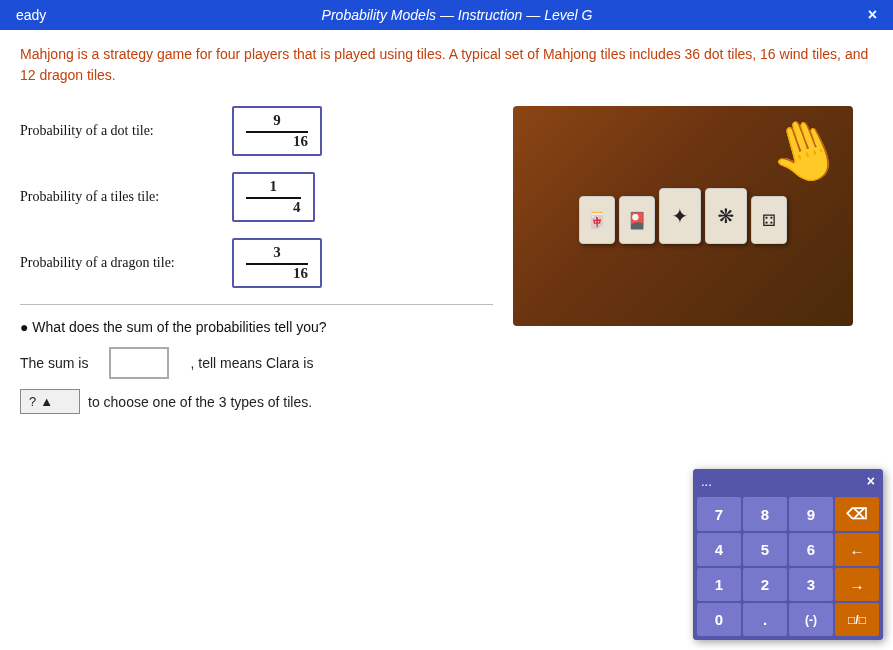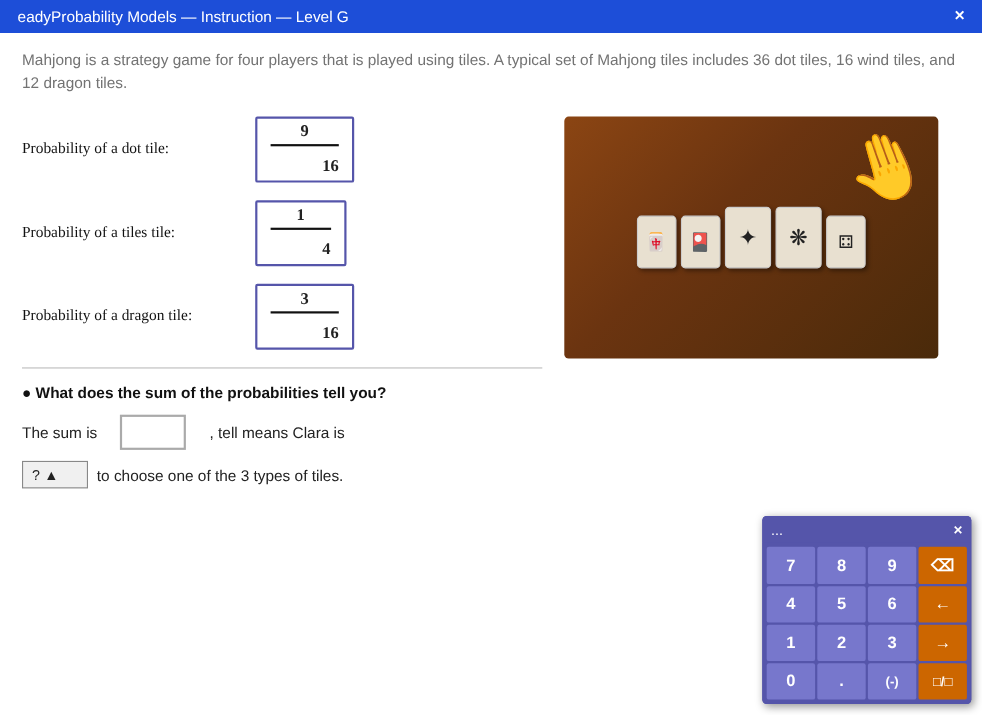--- a/index.html
+++ b/index.html
@@ -17,40 +17,41 @@
       background: #1d4ed8;
       color: white;
       display: flex;
       justify-content: space-between;
       align-items: center;
       padding: 6px 16px;
       font-size: 14px;
     }
     .header-title {
       flex: 1;
-      text-align: left;
+      text-align: center;
+      font-style: italic;
     }
     .header-close {
       cursor: pointer;
       font-weight: bold;
       font-size: 16px;
     }
 
     
     .content {
       padding: 14px 20px;
       font-size: 14px;
       color: #222;
     }
 
     .intro-text {
       font-size: 14px;
       line-height: 1.5;
       margin-bottom: 20px;
-      color: #737373;
+      color: #c2410c;
     }
 
     .main-area {
       display: flex;
       gap: 20px;
     }
 
     .left-panel {
       flex: 1;
     }
@@ -92,34 +93,34 @@
     }
 
     .fraction .numerator {
       border-bottom: 2px solid #111;
       padding-bottom: 2px;
       width: 100%;
       text-align: center;
     }
 
     .fraction .denominator {
-      padding-top: 10px;
+      padding-top: 0;
       text-align: right;
       margin-left: 47px;
     }
 
     .divider {
       border: none;
       border-top: 1px solid #bbb;
       margin: 10px 0 14px 0;
     }
 
     .question-text {
       font-size: 14px;
-      font-weight: bold;
+      font-weight: normal;
       margin-bottom: 12px;
       color: #111;
     }
 
     .answer-row {
       display: flex;
       align-items: center;
       gap: 21px;
       margin-bottom: 10px;
       font-size: 14px;

